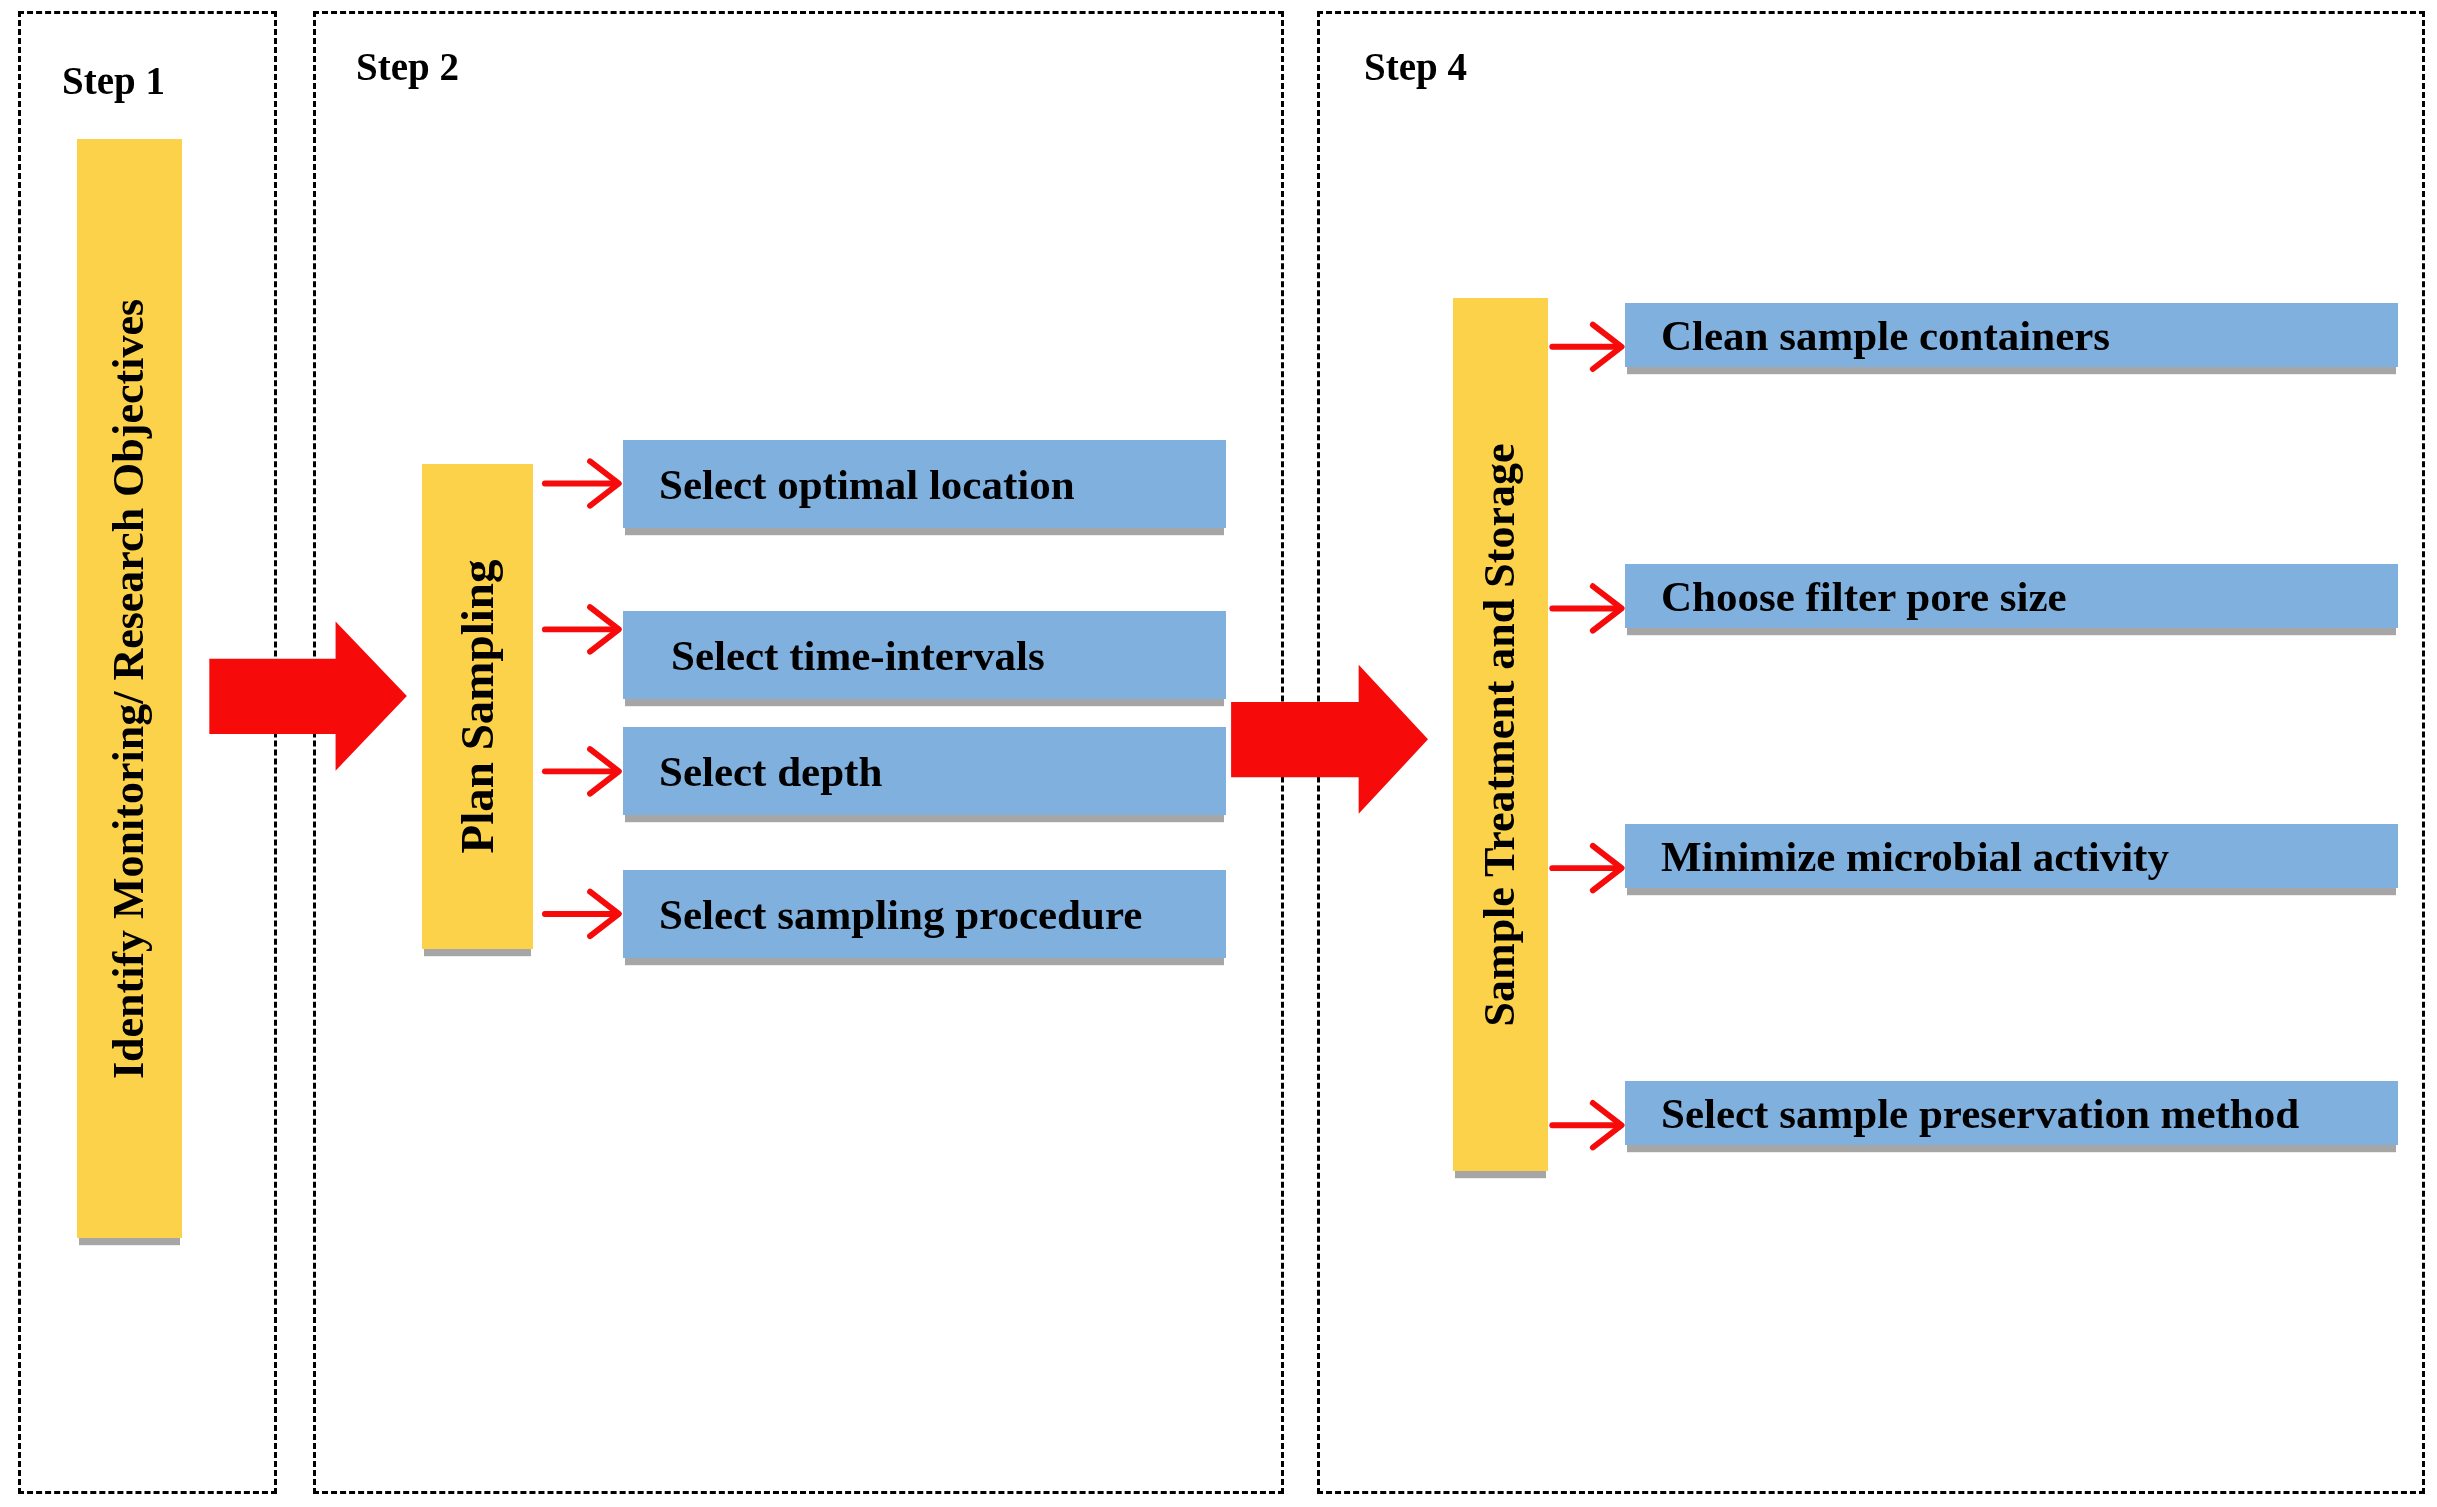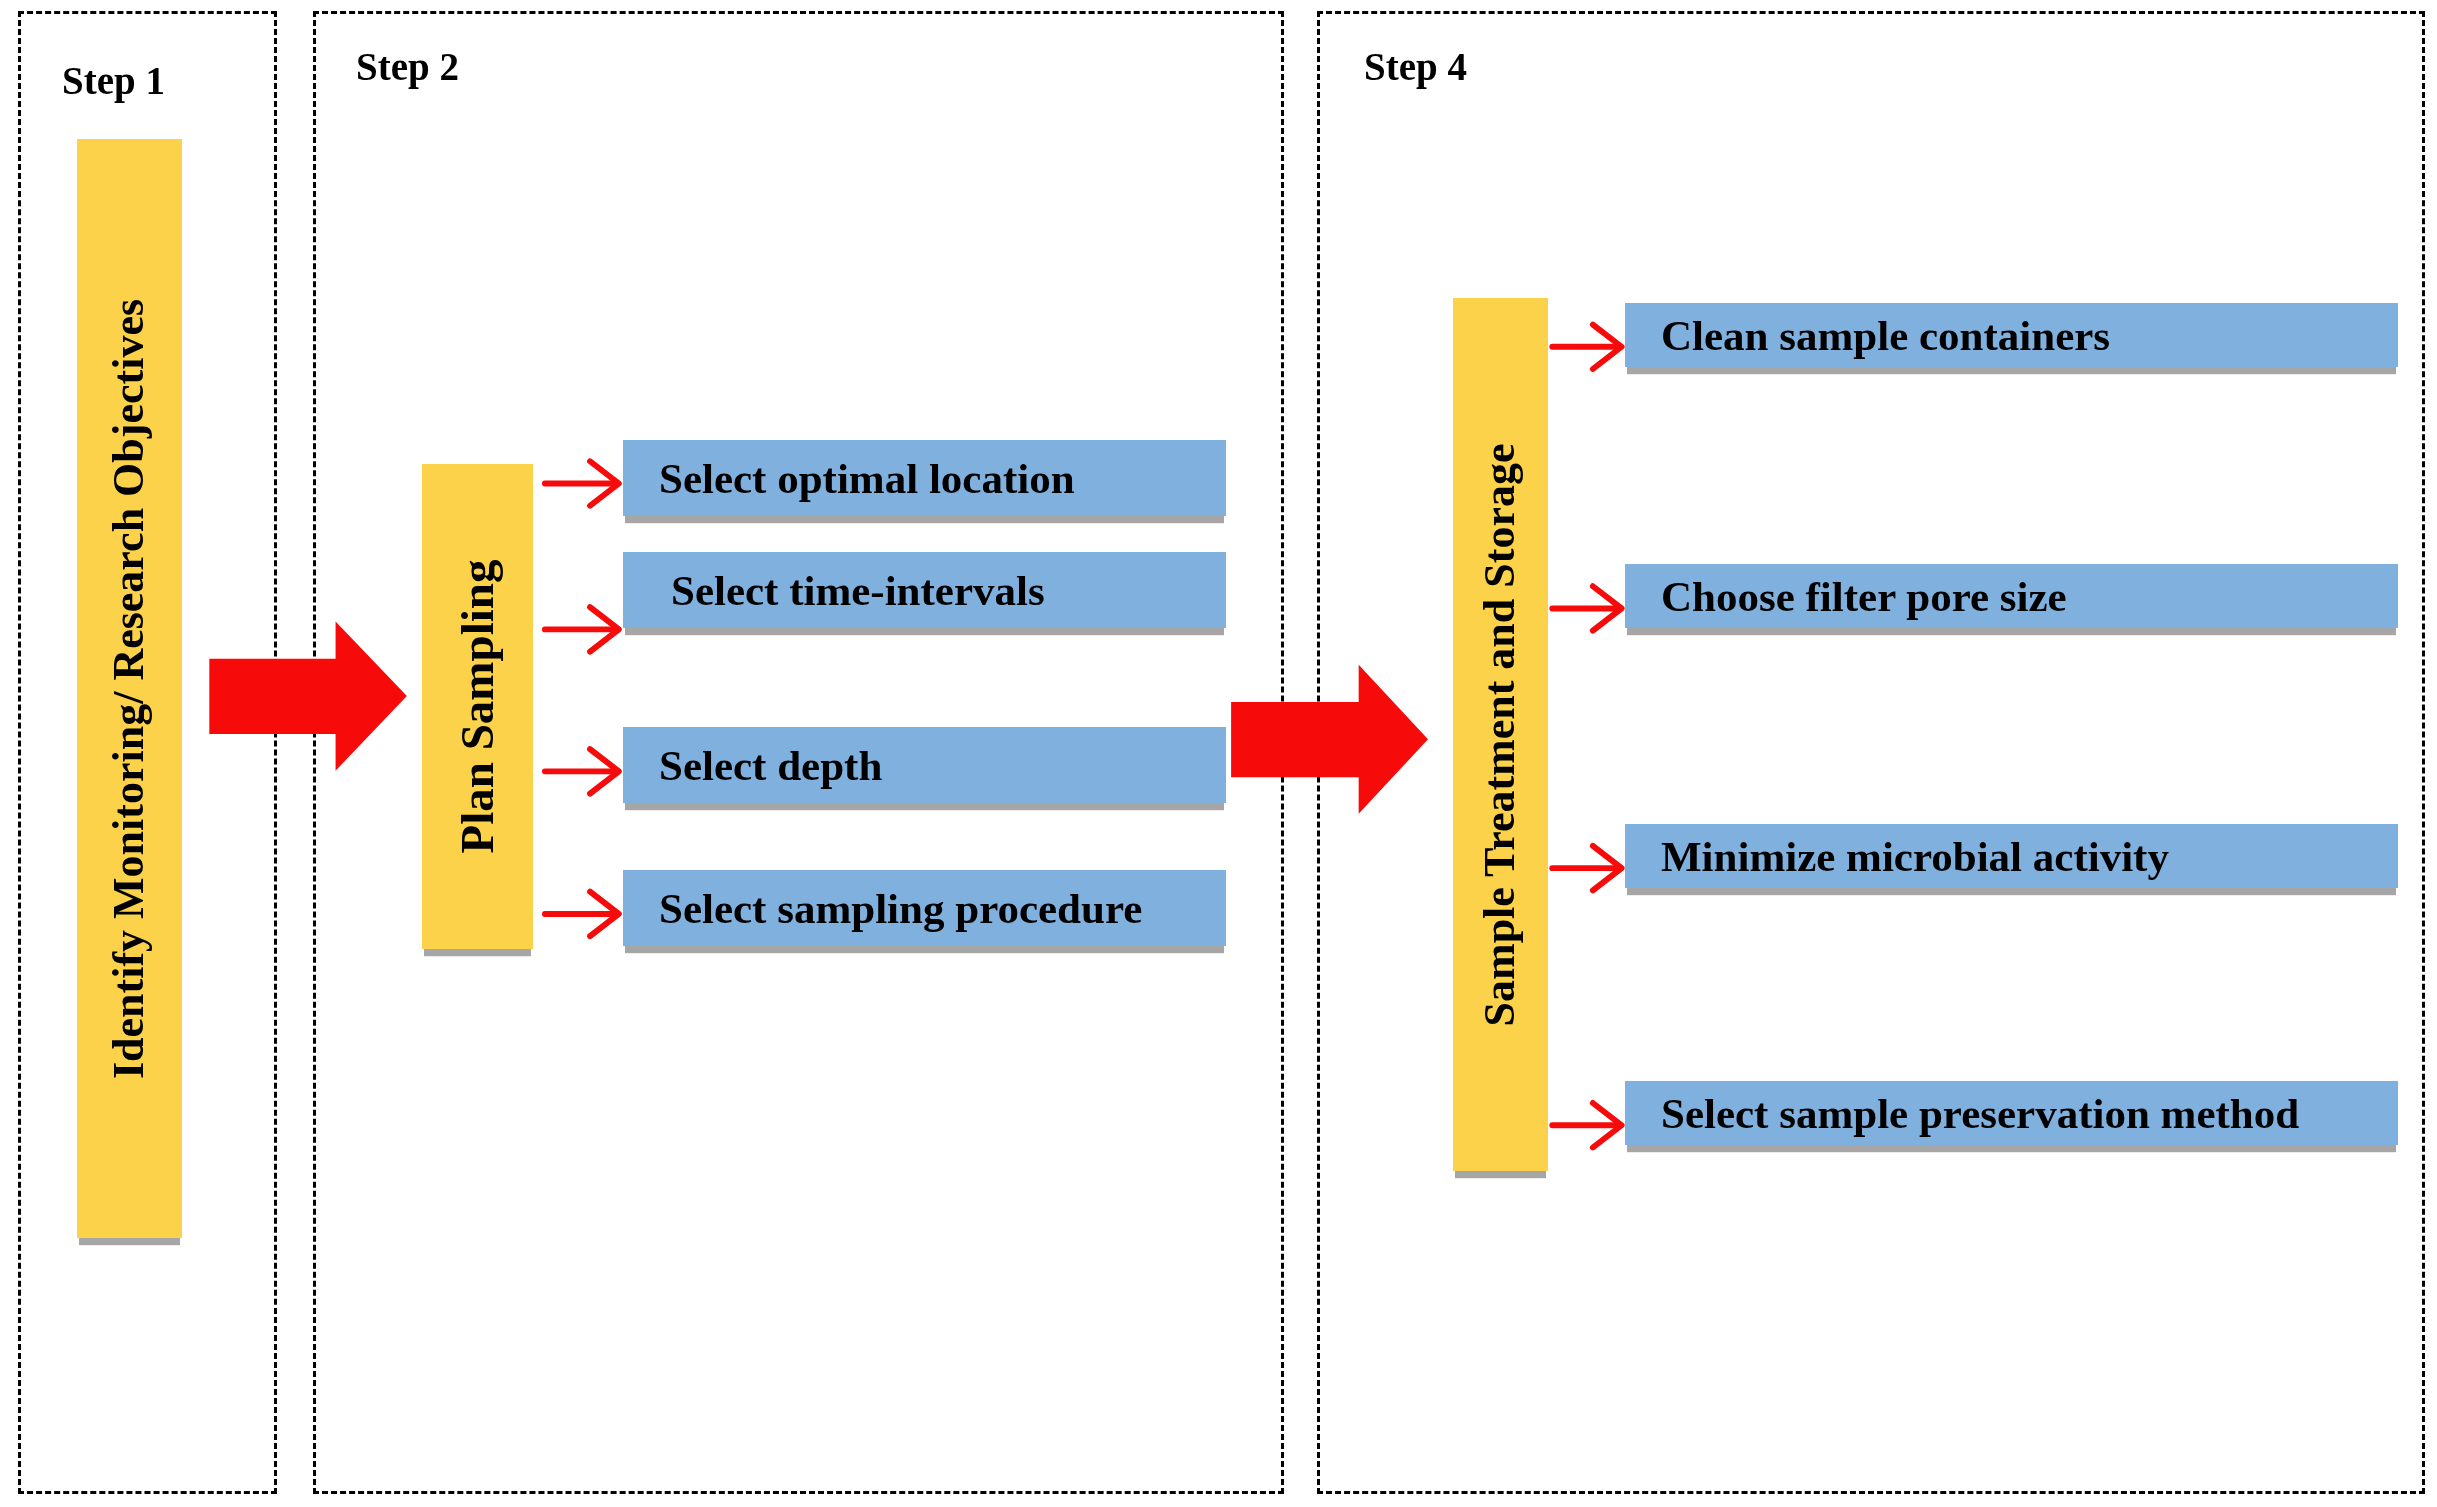--- a/index.html
+++ b/index.html
@@ -33,22 +33,22 @@
   .vtext{transform:rotate(-90deg); white-space:nowrap; font-size:44px; line-height:1;}
   #ybox-2 .vtext{font-size:47px;}
 
   .bbox{
     position:absolute; background:var(--blue);
     box-shadow:0 9.2px 0 -2px var(--shadow);
     display:flex; align-items:center;
     font-size:43px; line-height:1; padding-left:36px; box-sizing:border-box;
     white-space:nowrap;
   }
-  .s2item{left:623px; width:603px; height:76px;}
-  #s2-item-0{top:440px;} #s2-item-1{top:552px;padding-left:48px;} #s2-item-2{top:727px;} #s2-item-3{top:870px;}
+  .s2item{left:623px; width:603px; height:88px;}
+  #s2-item-0{top:440px;} #s2-item-1{top:611px;padding-left:48px;} #s2-item-2{top:727px;} #s2-item-3{top:870px;}
   .s3item{left:1625px; width:773px; height:64px;}
   #s3-item-0{top:303px;} #s3-item-1{top:564px;} #s3-item-2{top:824px;} #s3-item-3{top:1081px;}
 
   svg.overlay{position:absolute; left:0; top:0; width:2438px; height:1508px; pointer-events:none;}
   .big-arrow{fill:var(--red); stroke:none;}
   .small-arrow line, .small-arrow polyline{stroke:var(--red); stroke-width:9; fill:none; stroke-linecap:round; stroke-linejoin:round;}
 </style>
 </head>
 <body>
 

